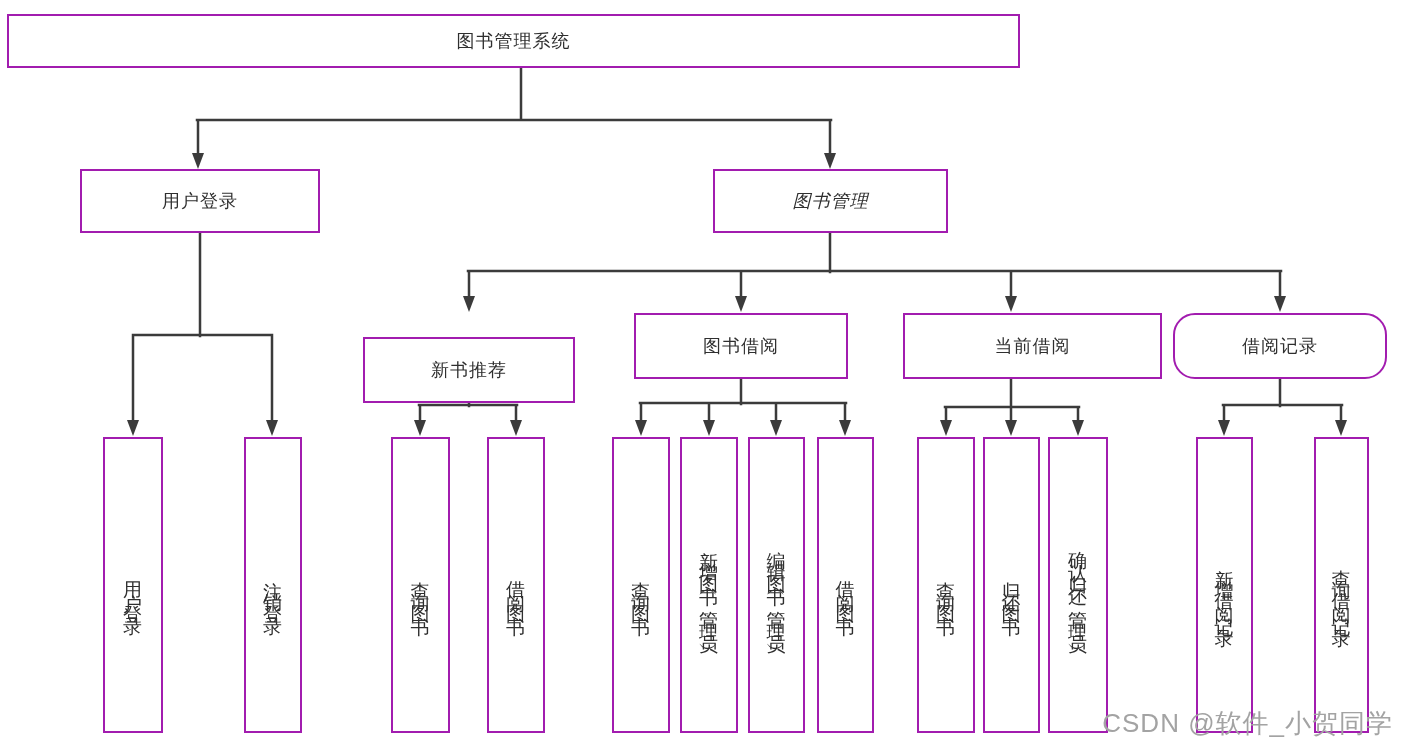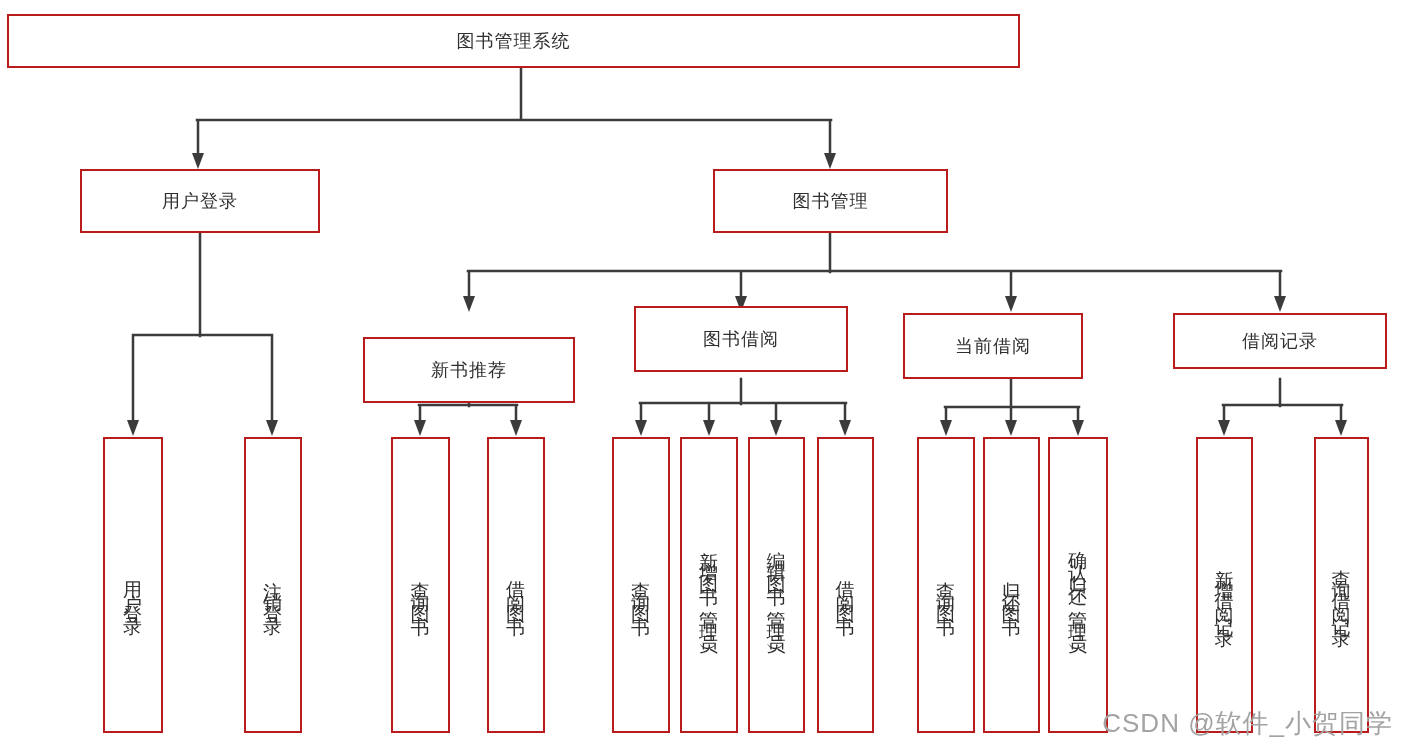--- a/index.html
+++ b/index.html
@@ -7,21 +7,21 @@
     position:relative;
     width:1405px;height:747px;
     background:#ffffff;
     font-family:"Liberation Sans","DejaVu Sans",sans-serif;
     overflow:hidden;
   }
   .wires{position:absolute;left:0;top:0;z-index:0;}
   .node{
     position:absolute;
     box-sizing:border-box;
-    border:2px solid #b91c1c;
+    border:2px solid #a21caf;
     background:#ffffff;
     display:flex;
     align-items:center;
     justify-content:center;
     color:#2f2f2f;
     font-size:18px;
     letter-spacing:1px;
     z-index:1;
     text-align:center;
   }
@@ -78,26 +78,26 @@
       <polygon points="1005,420 1017,420 1011,436"></polygon>
       <polygon points="1072,420 1084,420 1078,436"></polygon>
       <polygon points="1218,420 1230,420 1224,436"></polygon>
       <polygon points="1335,420 1347,420 1341,436"></polygon>
     </g>
   </svg>
 
   <div class="node" style="left:7px;top:14px;width:1013px;height:54px;">图书管理系统</div>
 
   <div class="node" style="left:80px;top:169px;width:240px;height:64px;">用户登录</div>
-  <div class="node" style="left:713px;top:169px;width:235px;height:64px;">图书管理</div>
+  <div class="node" style="left:713px;top:169px;width:235px;height:64px;font-style:italic;">图书管理</div>
 
   <div class="node" style="left:363px;top:313px;width:212px;height:66px;margin-top:24px;">新书推荐</div>
-  <div class="node" style="left:634px;top:306px;width:214px;height:66px;">图书借阅</div>
-  <div class="node" style="left:903px;top:313px;width:180px;height:66px;">当前借阅</div>
-  <div class="node" style="left:1173px;top:313px;width:214px;height:56px;">借阅记录</div>
+  <div class="node" style="left:634px;top:313px;width:214px;height:66px;">图书借阅</div>
+  <div class="node" style="left:903px;top:313px;width:259px;height:66px;">当前借阅</div>
+  <div class="node" style="left:1173px;top:313px;width:214px;height:66px;border-radius:22px;">借阅记录</div>
 
   <div class="node leaf" style="left:103px;top:437px;width:60px;height:296px;">用户登录</div>
   <div class="node leaf" style="left:244px;top:437px;width:58px;height:296px;">注销登录</div>
 
   <div class="node leaf" style="left:391px;top:437px;width:59px;height:296px;">查询图书</div>
   <div class="node leaf" style="left:487px;top:437px;width:58px;height:296px;">借阅图书</div>
 
   <div class="node leaf" style="left:612px;top:437px;width:58px;height:296px;">查询图书</div>
   <div class="node leaf" style="left:680px;top:437px;width:58px;height:296px;">新增图书（管理员）</div>
   <div class="node leaf" style="left:748px;top:437px;width:57px;height:296px;">编辑图书（管理员）</div>

